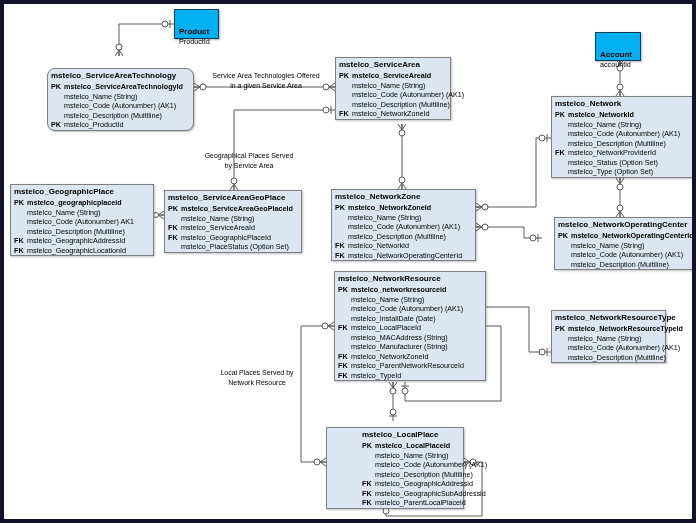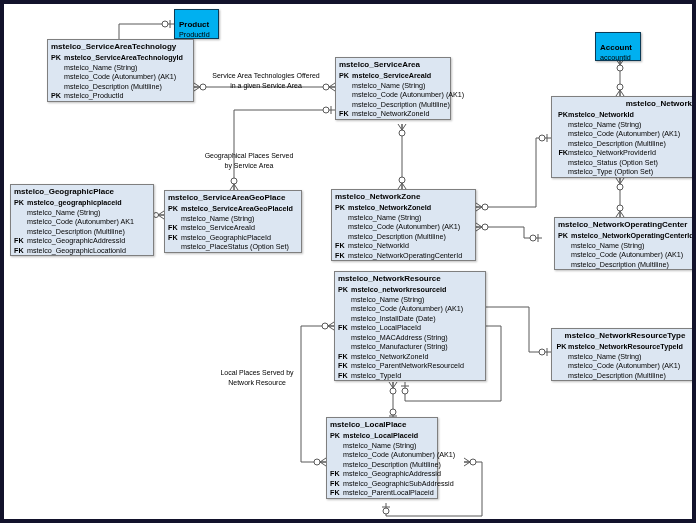--- a/index.html
+++ b/index.html
@@ -16,21 +16,21 @@
     border:1px solid #7f7f7f;box-shadow:1px 1px 2px rgba(0,0,0,.25);
     font-size:7.2px;line-height:9.5px;white-space:nowrap;
   }
   .entity .ti{font-weight:bold;font-size:8px;line-height:12px;padding:1px 0 0 3px;}
   .entity .r{display:flex;padding-left:3px;}
   .entity .pfx{width:13px;flex:0 0 13px;font-weight:bold;}
   .entity .b{font-weight:bold;}
   .crm{
     position:absolute;box-sizing:border-box;background:#00b0f0;
     border:1px solid #0a3b57;box-shadow:1px 1px 2px rgba(0,0,0,.3);
-    padding:9px 0 0 4px;white-space:nowrap;
+    padding:16px 0 0 4px;white-space:nowrap;
   }
   .crm .ti{font-weight:bold;font-size:8px;line-height:11px;}
   .crm .sub{font-size:7.2px;line-height:9px;}
   .rel-label{
     position:absolute;font-size:7px;line-height:10px;text-align:center;color:#000;
   }
 </style>
 </head>
 <body>
 
@@ -153,21 +153,21 @@
 
   <div class="crm" style="left:170px;top:5px;width:45px;height:30px;">
     <div class="ti">Product</div>
     <div class="sub">ProductId</div>
   </div>
   <div class="crm" style="left:591px;top:28px;width:46px;height:29px;">
     <div class="ti">Account</div>
     <div class="sub">accountid</div>
   </div>
 
-  <div class="entity" style="left:43px;top:35px;width:147px;">
+  <div class="entity" style="left:43px;top:64px;width:147px;border-radius:8px;">
     <div class="ti">mstelco_ServiceAreaTechnology</div>
     <div class="r b">
         <span class="pfx">PK</span>
         <span>mstelco_ServiceAreaTechnologyId</span>
       </div>
     <div class="r">
         <span class="pfx"></span>
         <span>mstelco_Name (String)</span>
       </div>
     <div class="r">
@@ -201,21 +201,21 @@
     <div class="r">
         <span class="pfx"></span>
         <span>mstelco_Description (Multiline)</span>
       </div>
     <div class="r">
         <span class="pfx">FK</span>
         <span>mstelco_NetworkZoneId</span>
       </div>
   </div>
 
-  <div class="entity" style="left:547px;top:92px;width:142px;text-align:right;">
+  <div class="entity" style="left:547px;top:92px;width:142px;">
     <div class="ti">mstelco_Network</div>
     <div class="r b">
         <span class="pfx">PK</span>
         <span>mstelco_NetworkId</span>
       </div>
     <div class="r">
         <span class="pfx"></span>
         <span>mstelco_Name (String)</span>
       </div>
     <div class="r">
@@ -377,41 +377,41 @@
     <div class="r">
         <span class="pfx">FK</span>
         <span>mstelco_ParentNetworkResourceId</span>
       </div>
     <div class="r">
         <span class="pfx">FK</span>
         <span>mstelco_TypeId</span>
       </div>
   </div>
 
-  <div class="entity" style="left:547px;top:324px;width:145px;text-align:center;">
+  <div class="entity" style="left:547px;top:306px;width:115px;">
     <div class="ti">mstelco_NetworkResourceType</div>
     <div class="r b">
         <span class="pfx">PK</span>
         <span>mstelco_NetworkResourceTypeId</span>
       </div>
     <div class="r">
         <span class="pfx"></span>
         <span>mstelco_Name (String)</span>
       </div>
     <div class="r">
         <span class="pfx"></span>
         <span>mstelco_Code (Autonumber) (AK1)</span>
       </div>
     <div class="r">
         <span class="pfx"></span>
         <span>mstelco_Description (Multiline)</span>
       </div>
   </div>
 
-  <div class="entity" style="left:322px;top:413px;width:112px;">
+  <div class="entity" style="left:322px;top:423px;width:138px;padding-left:32px;">
     <div class="ti">mstelco_LocalPlace</div>
     <div class="r b">
         <span class="pfx">PK</span>
         <span>mstelco_LocalPlaceid</span>
       </div>
     <div class="r">
         <span class="pfx"></span>
         <span>mstelco_Name (String)</span>
       </div>
     <div class="r">

